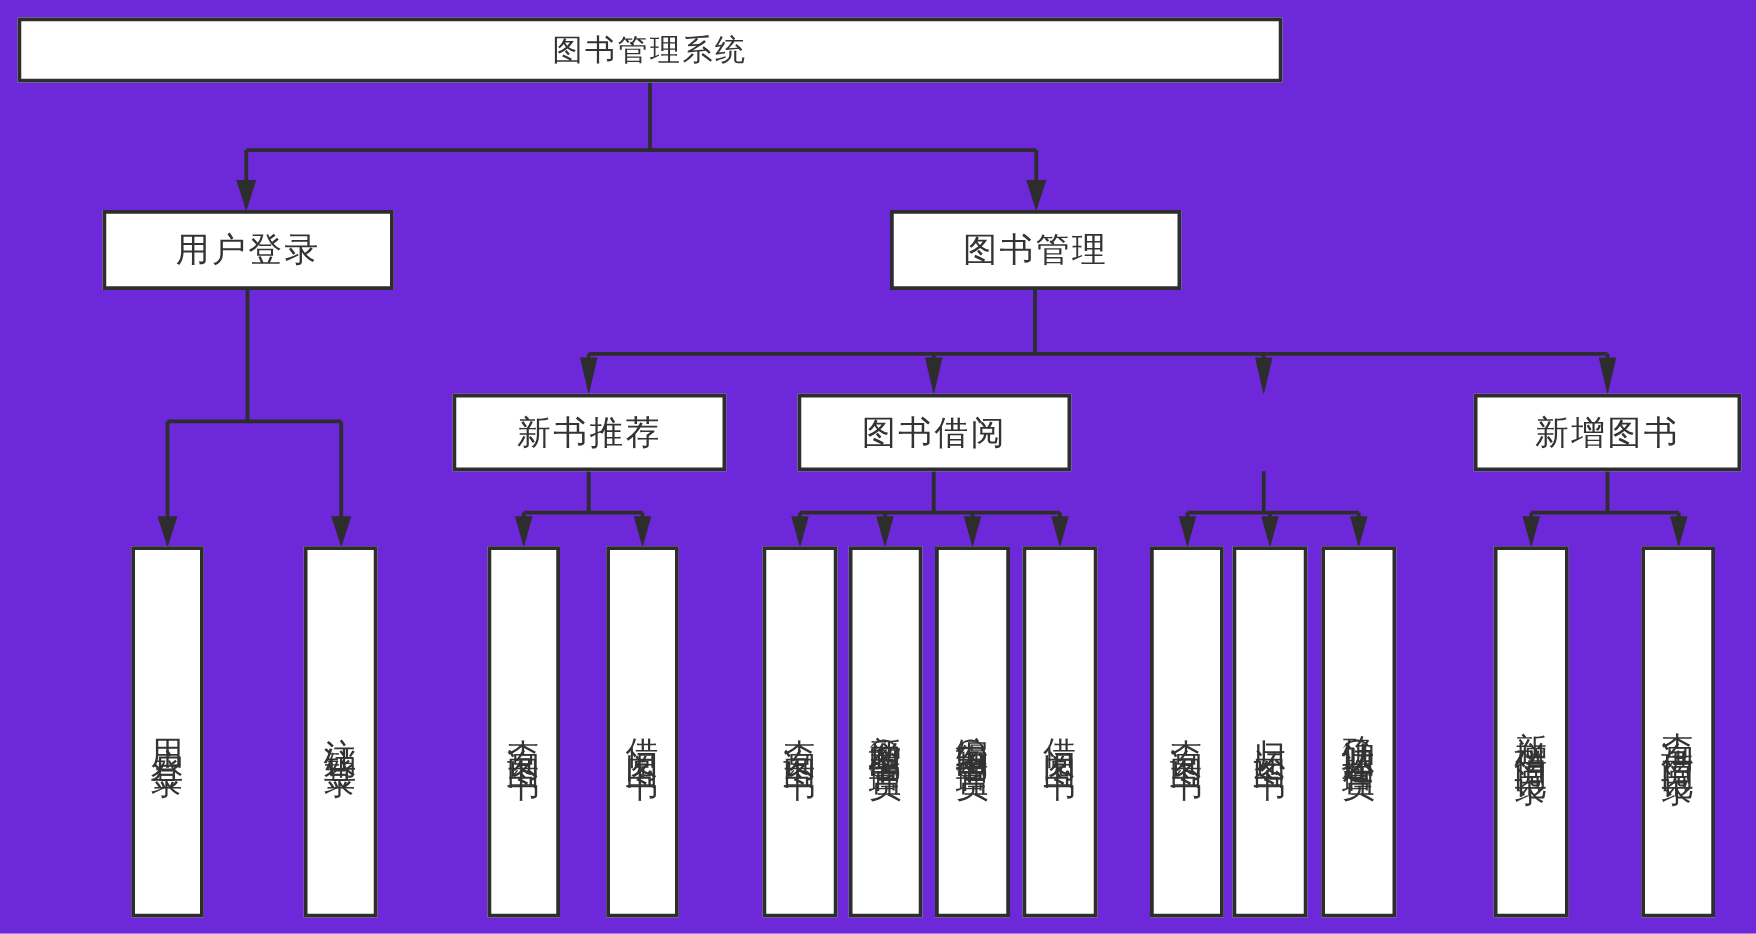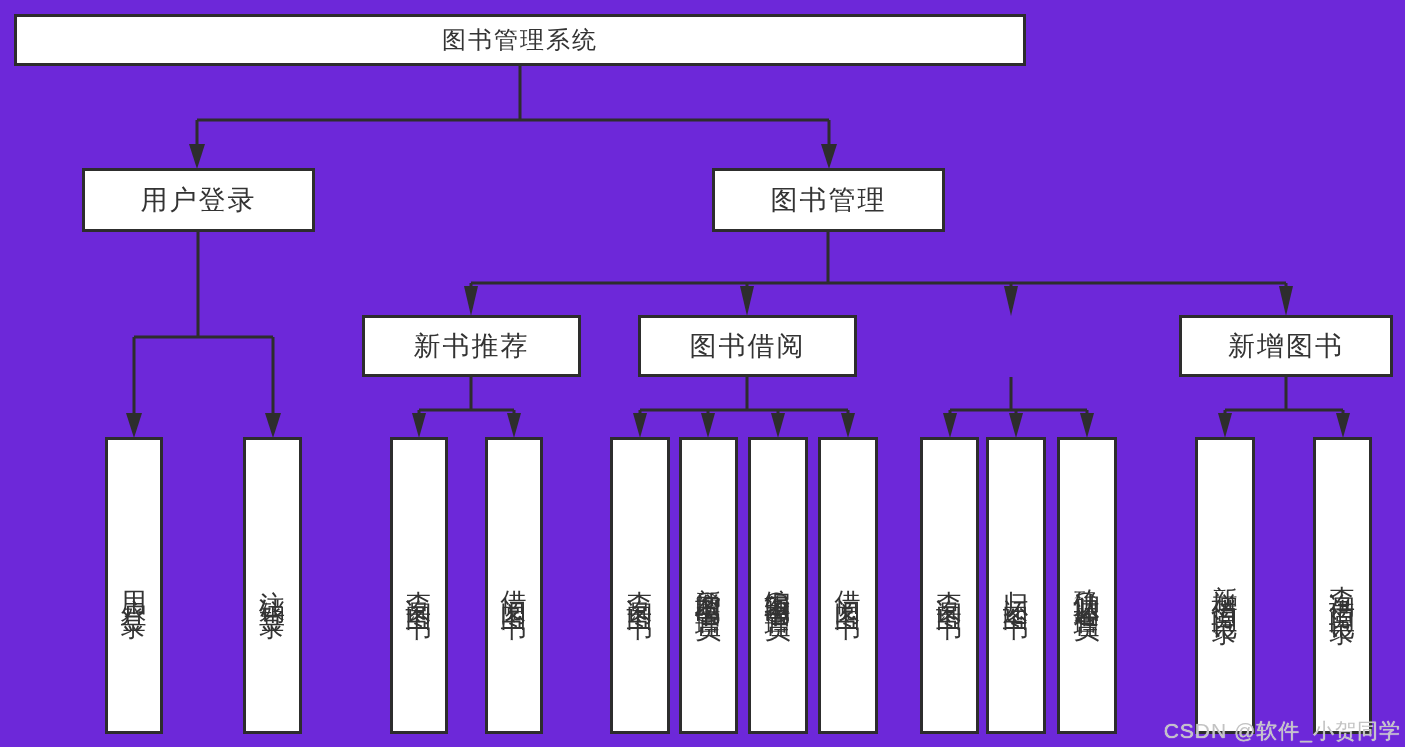--- a/index.html
+++ b/index.html
@@ -147,15 +147,14 @@
     <span>确认归还（管理员）</span>
   </div>
 
   <div class="node v mid" style="left:1195px;top:437px;width:60px;height:297px;">
     <span>新增借阅记录</span>
   </div>
   <div class="node v mid" style="left:1313px;top:437px;width:59px;height:297px;">
     <span>查询借阅记录</span>
   </div>
 
-  <div class="watermark">CSDN @软件_小贺同学</div>
 
 </div>
 
 </body></html>

